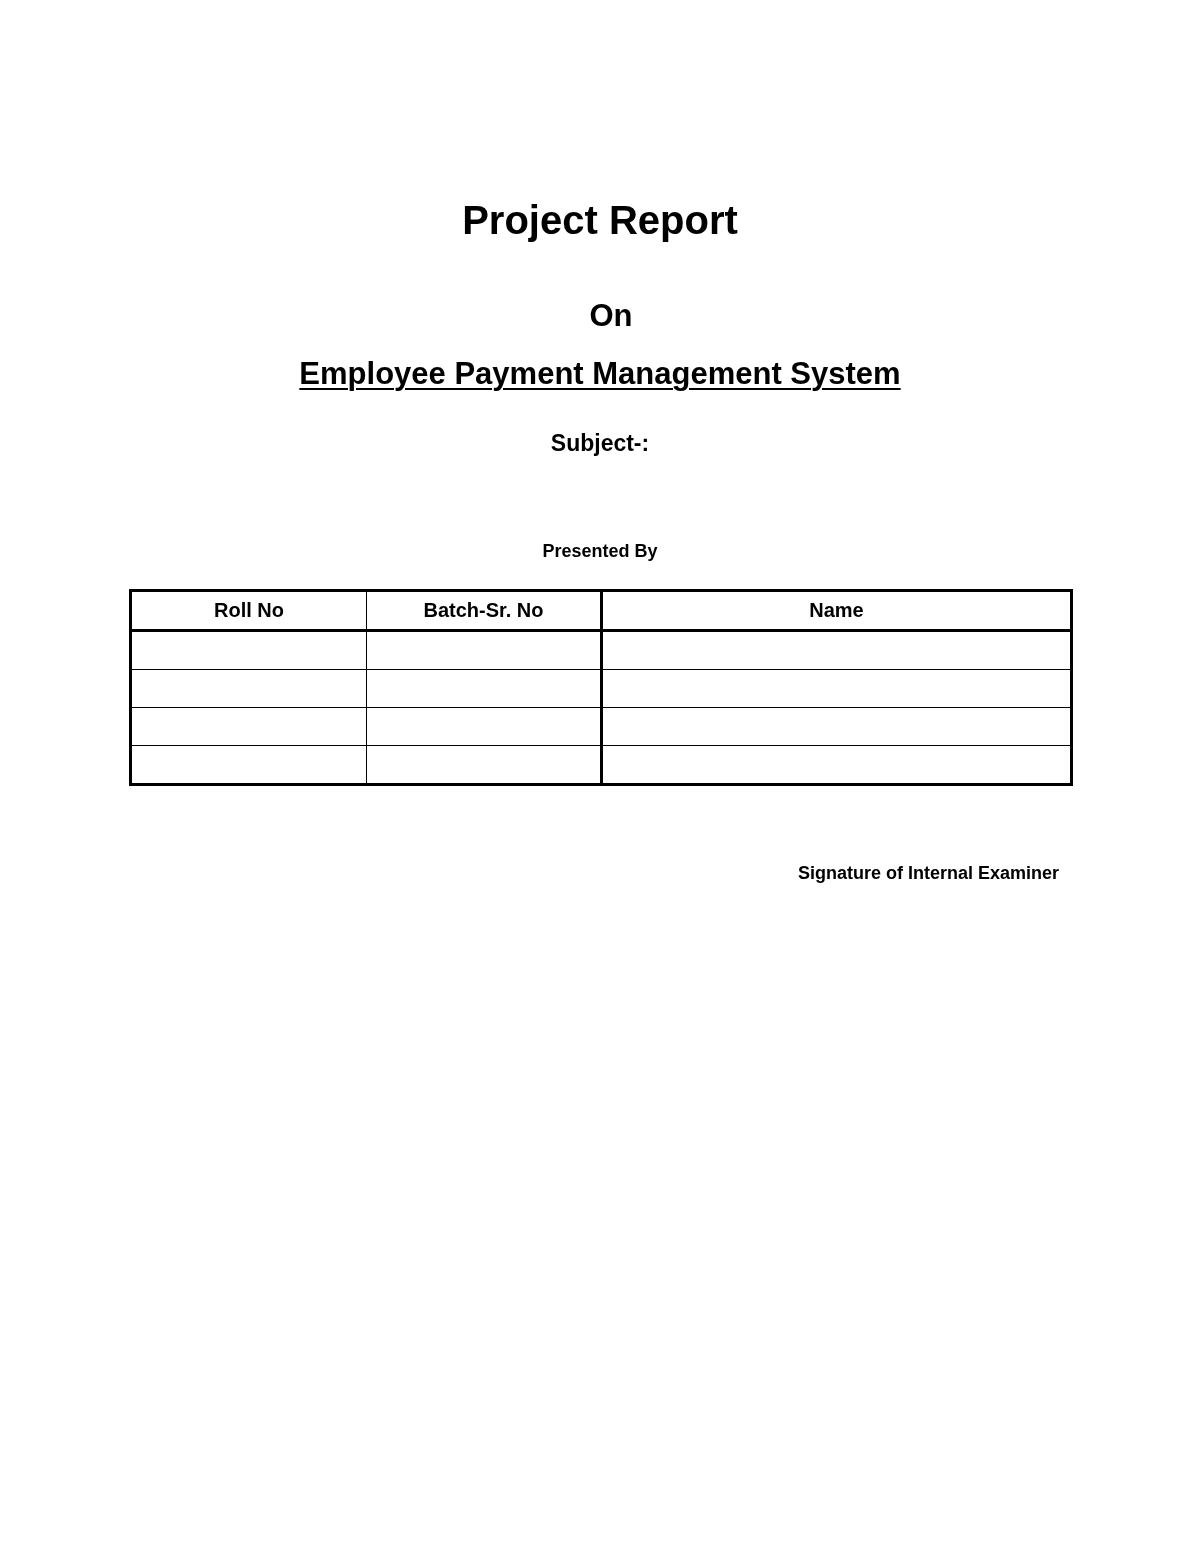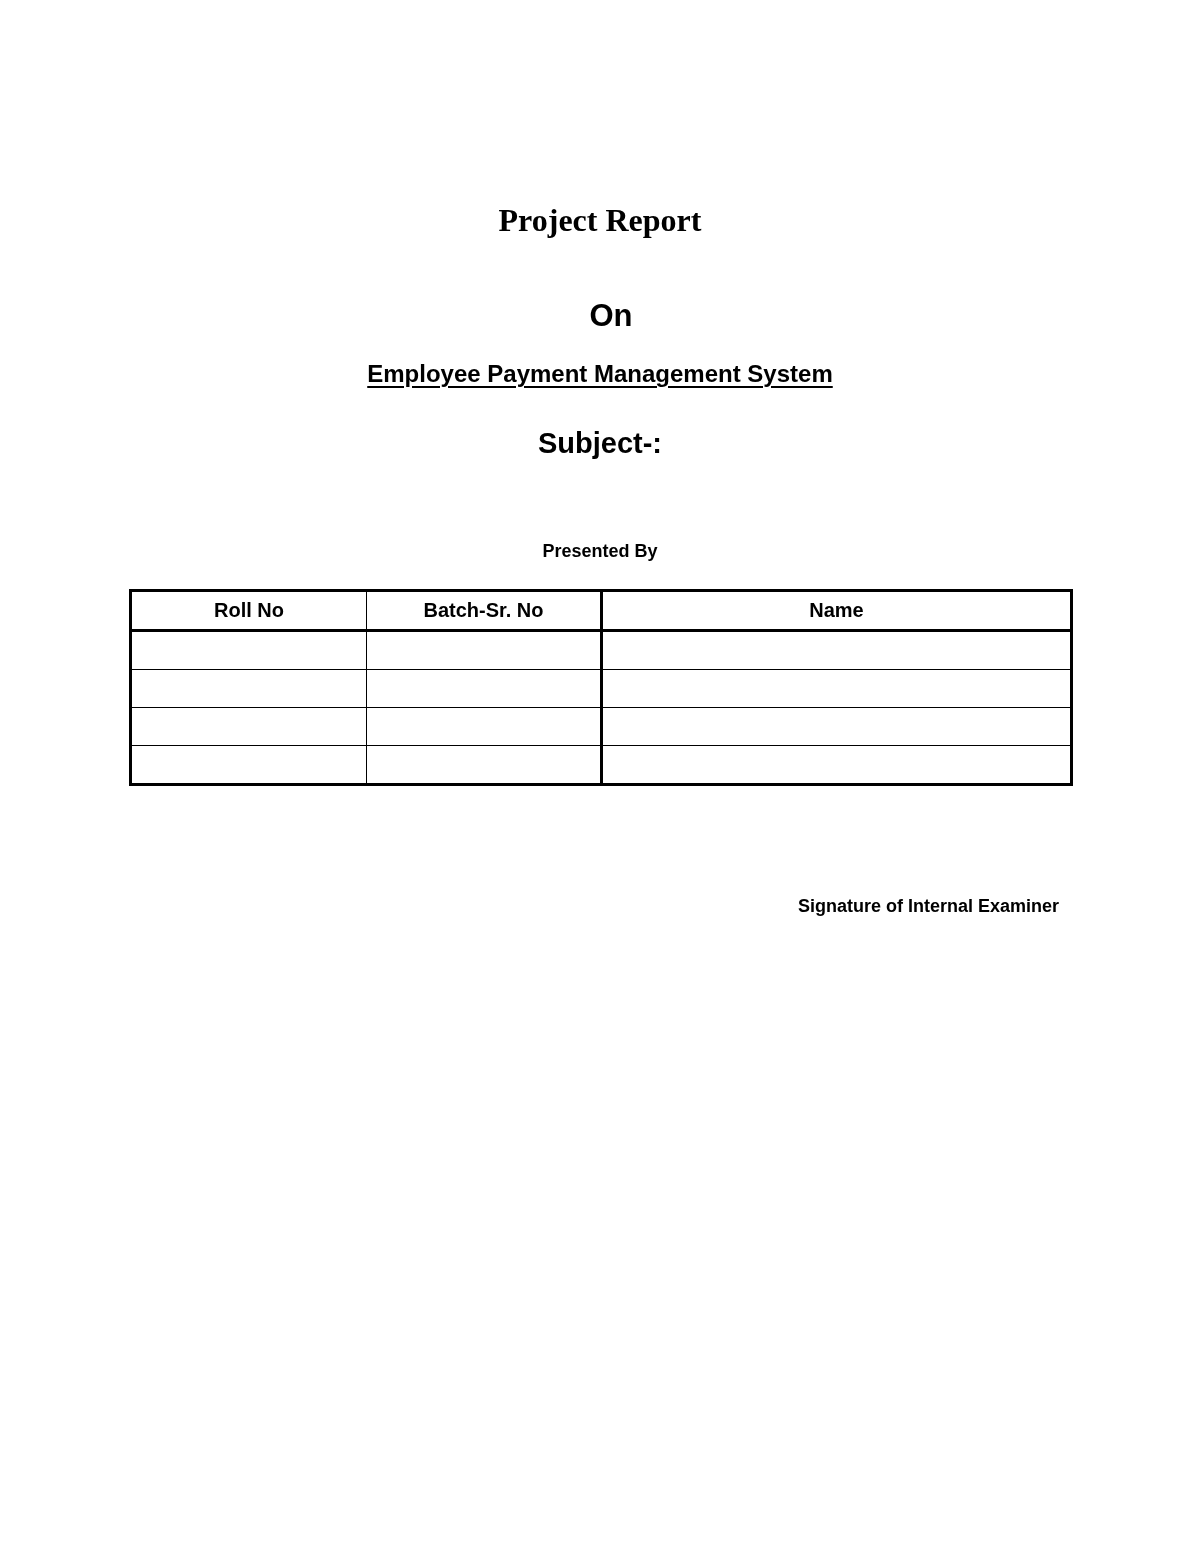--- a/index.html
+++ b/index.html
@@ -1,31 +1,31 @@
 <!DOCTYPE html>
 <html><head>
 <meta charset="utf-8">
 <style>
   html, body { margin: 0; padding: 0; background: #ffffff; }
   body { width: 1200px; height: 1553px; position: relative; overflow: hidden;
          font-family: "Liberation Sans", "DejaVu Sans", sans-serif; color: #000; }
   .center { position: absolute; left: 0; width: 1200px; text-align: center; font-weight: bold; margin: 0; }
-  .title { top: 196px; font-size: 32px; line-height: 48px; font-family: Liberation Serif, serif; }
+  .title { top: 196px; font-size: 40px; line-height: 48px; }
   .on { top: 296px; font-size: 31px; line-height: 40px; padding-left: 11px; }
-  .project { top: 354px; font-size: 24px; line-height: 40px; }
+  .project { top: 354px; font-size: 31px; line-height: 40px; }
   .project span { text-decoration: underline; text-decoration-thickness: 2px; text-underline-offset: 4px; }
-  .subject { top: 428px; font-size: 29px; line-height: 30px; }
+  .subject { top: 428px; font-size: 23px; line-height: 30px; }
   .presented { top: 539px; font-size: 18px; line-height: 24px; text-align: center; }
   table.students { position: absolute; left: 129px; top: 589px; width: 941px; border-collapse: collapse;
                    border: 3px solid #000; table-layout: fixed; }
   table.students th, table.students td { border: 1.5px solid #000; height: 31px; padding: 3px;
                    font-size: 20px; font-weight: bold; text-align: center; }
   table.students th { border-bottom: 3px solid #000; }
   table.students th:nth-child(2), table.students td:nth-child(2) { border-right: 3px solid #000; }
-  .signature { position: absolute; top: 894px; right: 141px; font-size: 18px; font-weight: bold; line-height: 24px; }
+  .signature { position: absolute; top: 861px; right: 141px; font-size: 18px; font-weight: bold; line-height: 24px; }
 </style>
 </head>
 <body>
 
 <h1 class="center title">Project Report</h1>
 <div class="center on">On</div>
 <div class="center project"><span>Employee Payment Management System</span></div>
 <div class="center subject">Subject-:</div>
 <div class="center presented">Presented By</div>
 

